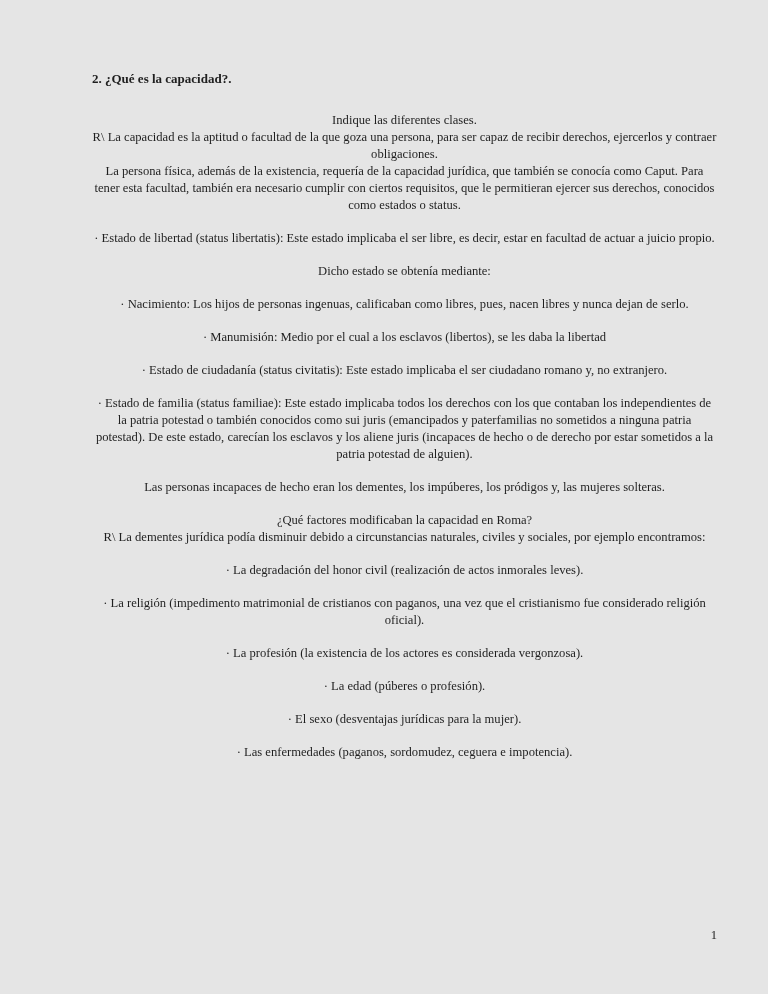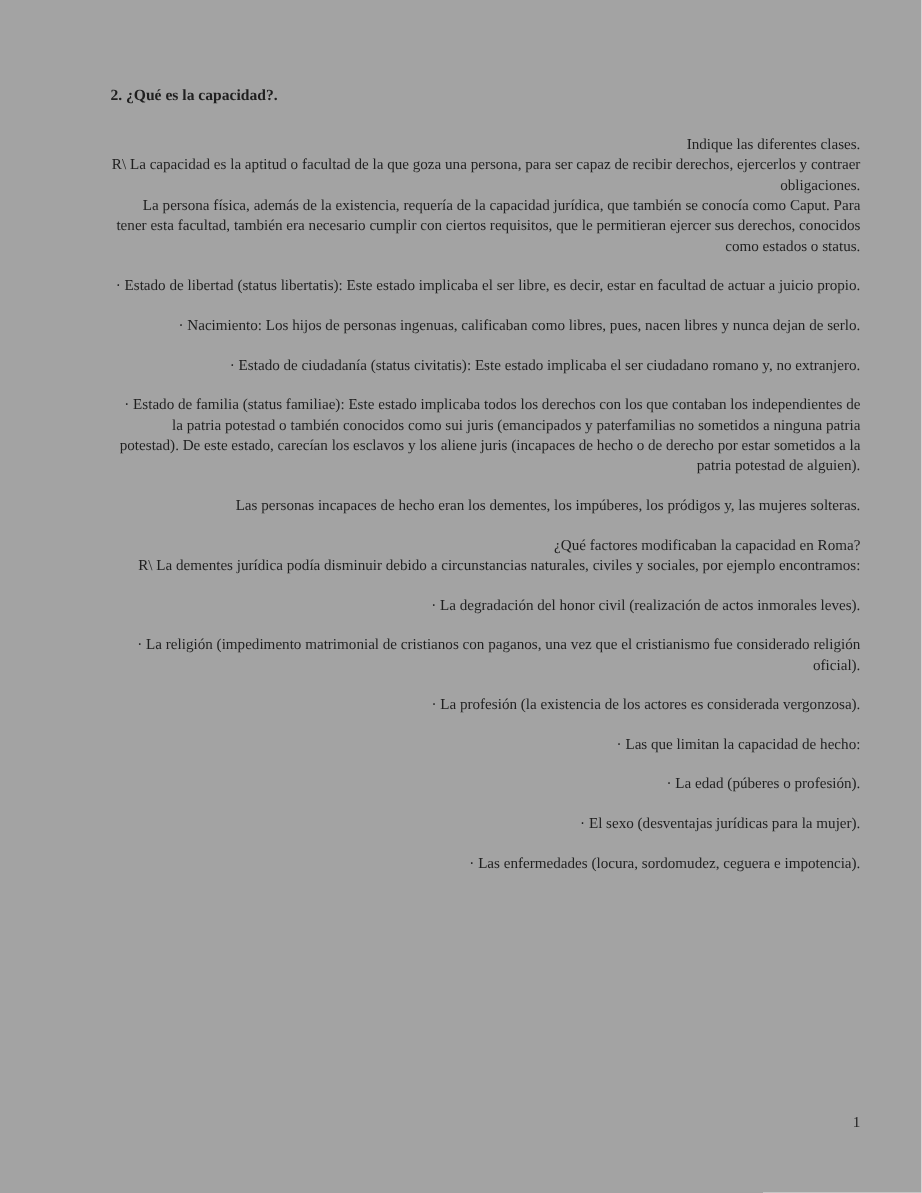--- a/index.html
+++ b/index.html
@@ -4,21 +4,21 @@
 <style>
   html, body {
     margin: 0;
     padding: 0;
     background: #ffffff;
   }
   .page {
     position: relative;
     width: 768px;
     height: 994px;
-    background: #a3a3a3;
+    background: #e5e5e5;
     font-family: "Liberation Serif", "DejaVu Serif", serif;
     color: #1f1f1f;
     overflow: hidden;
   }
   .content {
     position: absolute;
     left: 92px;
     top: 70px;
     width: 625px;
   }
@@ -26,21 +26,21 @@
     font-size: 13px;
     font-weight: bold;
     line-height: 17px;
     margin: 0 0 25px 0;
   }
   .para {
     font-size: 12.6px;
     line-height: 17px;
     margin: 0 0 16px 0;
     white-space: pre-line;
-    text-align: right;
+    text-align: center;
   }
   .page-number {
     position: absolute;
     left: 92px;
     top: 927px;
     width: 625px;
     text-align: right;
     font-size: 12.6px;
     line-height: 17px;
   }
@@ -48,28 +48,29 @@
 </head>
 <body>
 
 <div class="page">
   <div class="content">
     <h1 class="doc-title">2. ¿Qué es la capacidad?.</h1>
     <p class="para">Indique las diferentes clases.
 R\ La capacidad es la aptitud o facultad de la que goza una persona, para ser capaz de recibir derechos, ejercerlos y contraer obligaciones.
 La persona física, además de la existencia, requería de la capacidad jurídica, que también se conocía como Caput. Para tener esta facultad, también era necesario cumplir con ciertos requisitos, que le permitieran ejercer sus derechos, conocidos como estados o status.</p>
     <p class="para">· Estado de libertad (status libertatis): Este estado implicaba el ser libre, es decir, estar en facultad de actuar a juicio propio.</p>
+    <p class="para">Dicho estado se obtenía mediante:</p>
     <p class="para">· Nacimiento: Los hijos de personas ingenuas, calificaban como libres, pues, nacen libres y nunca dejan de serlo.</p>
+    <p class="para">· Manumisión: Medio por el cual a los esclavos (libertos), se les daba la libertad</p>
     <p class="para">· Estado de ciudadanía (status civitatis): Este estado implicaba el ser ciudadano romano y, no extranjero.</p>
     <p class="para">· Estado de familia (status familiae): Este estado implicaba todos los derechos con los que contaban los independientes de la patria potestad o también conocidos como sui juris (emancipados y paterfamilias no sometidos a ninguna patria potestad). De este estado, carecían los esclavos y los aliene juris (incapaces de hecho o de derecho por estar sometidos a la patria potestad de alguien).</p>
     <p class="para">Las personas incapaces de hecho eran los dementes, los impúberes, los pródigos y, las mujeres solteras.</p>
     <p class="para">¿Qué factores modificaban la capacidad en Roma?
 R\ La dementes jurídica podía disminuir debido a circunstancias naturales, civiles y sociales, por ejemplo encontramos:</p>
     <p class="para">· La degradación del honor civil (realización de actos inmorales leves).</p>
     <p class="para">· La religión (impedimento matrimonial de cristianos con paganos, una vez que el cristianismo fue considerado religión oficial).</p>
     <p class="para">· La profesión (la existencia de los actores es considerada vergonzosa).</p>
-    <p class="para">· Las que limitan la capacidad de hecho:</p>
     <p class="para">· La edad (púberes o profesión).</p>
     <p class="para">· El sexo (desventajas jurídicas para la mujer).</p>
-    <p class="para">· Las enfermedades (locura, sordomudez, ceguera e impotencia).</p>
+    <p class="para">· Las enfermedades (paganos, sordomudez, ceguera e impotencia).</p>
   </div>
   <div class="page-number">1</div>
 </div>
 
 </body></html>

